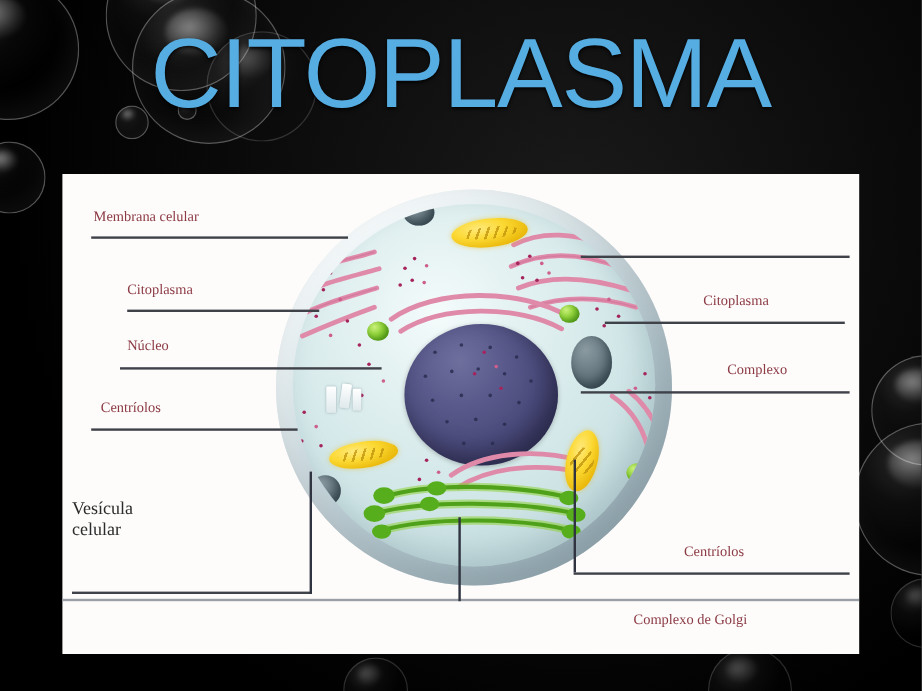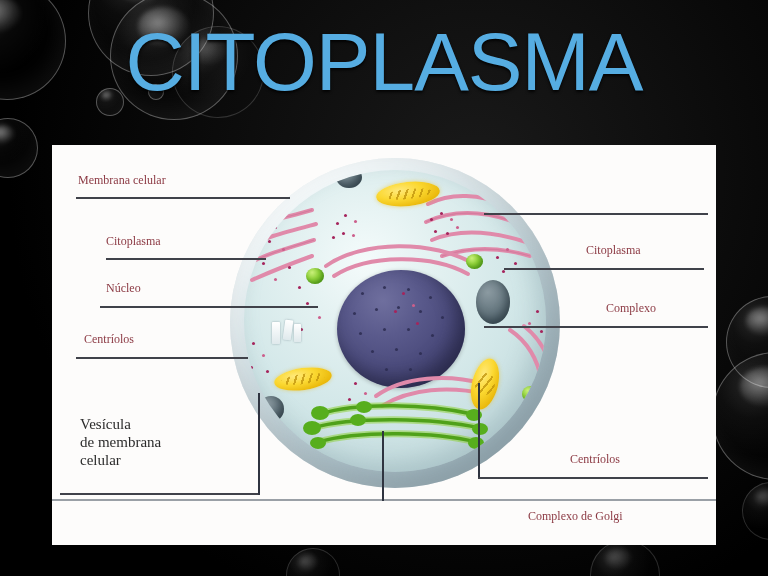--- a/index.html
+++ b/index.html
@@ -109,21 +109,21 @@
 
   
   .label{
     position:absolute;
     font-family:"Liberation Serif", serif;
     color:#8c3a44;
     font-size:12px;line-height:19px;
     white-space:nowrap;
     z-index:3;
   }
-  .label.dark{color:#2b2b2b;white-space:normal;margin-left:20px;}
+  .label.dark{color:#2b2b2b;white-space:normal;}
   .lline{position:absolute;height:2px;background:#40424a;z-index:2;}
   .vline{position:absolute;width:2px;background:#2f3440;z-index:2;}
   #fig-bottom-rule{position:absolute;left:0;bottom:44px;width:664px;height:2px;background:#9aa0a6;z-index:2;}
 </style>
 </head>
 <body>
 
 <div id="slide">
 
   <div class="bubble" style="left:-52px;top:-18px;width:118px;height:118px;"></div>
@@ -330,21 +330,20 @@
     <div class="lline" style="left:54px;top:113px;width:160px;"></div>
 
     <div class="label" style="left:54px;top:134px;">Núcleo</div>
     <div class="lline" style="left:48px;top:161px;width:218px;"></div>
 
     <div class="label" style="left:32px;top:185px;">Centríolos</div>
     <div class="lline" style="left:24px;top:212px;width:172px;"></div>
 
     <div class="label dark" style="left:8px;top:270px;width:150px;font-size:15px;line-height:18px;">
       <div>Vesícula</div>
-      <div>de membrana</div>
       <div>celular</div>
     </div>
     <div class="lline" style="left:8px;top:348px;width:200px;"></div>
     <div class="vline" style="left:206px;top:248px;height:102px;"></div>
 
     <div class="label" style="left:500px;top:20px;line-height:21px;">
     </div>
     <div class="lline" style="left:432px;top:68px;width:224px;"></div>
 
     <div class="label" style="left:534px;top:96px;">Citoplasma</div>

